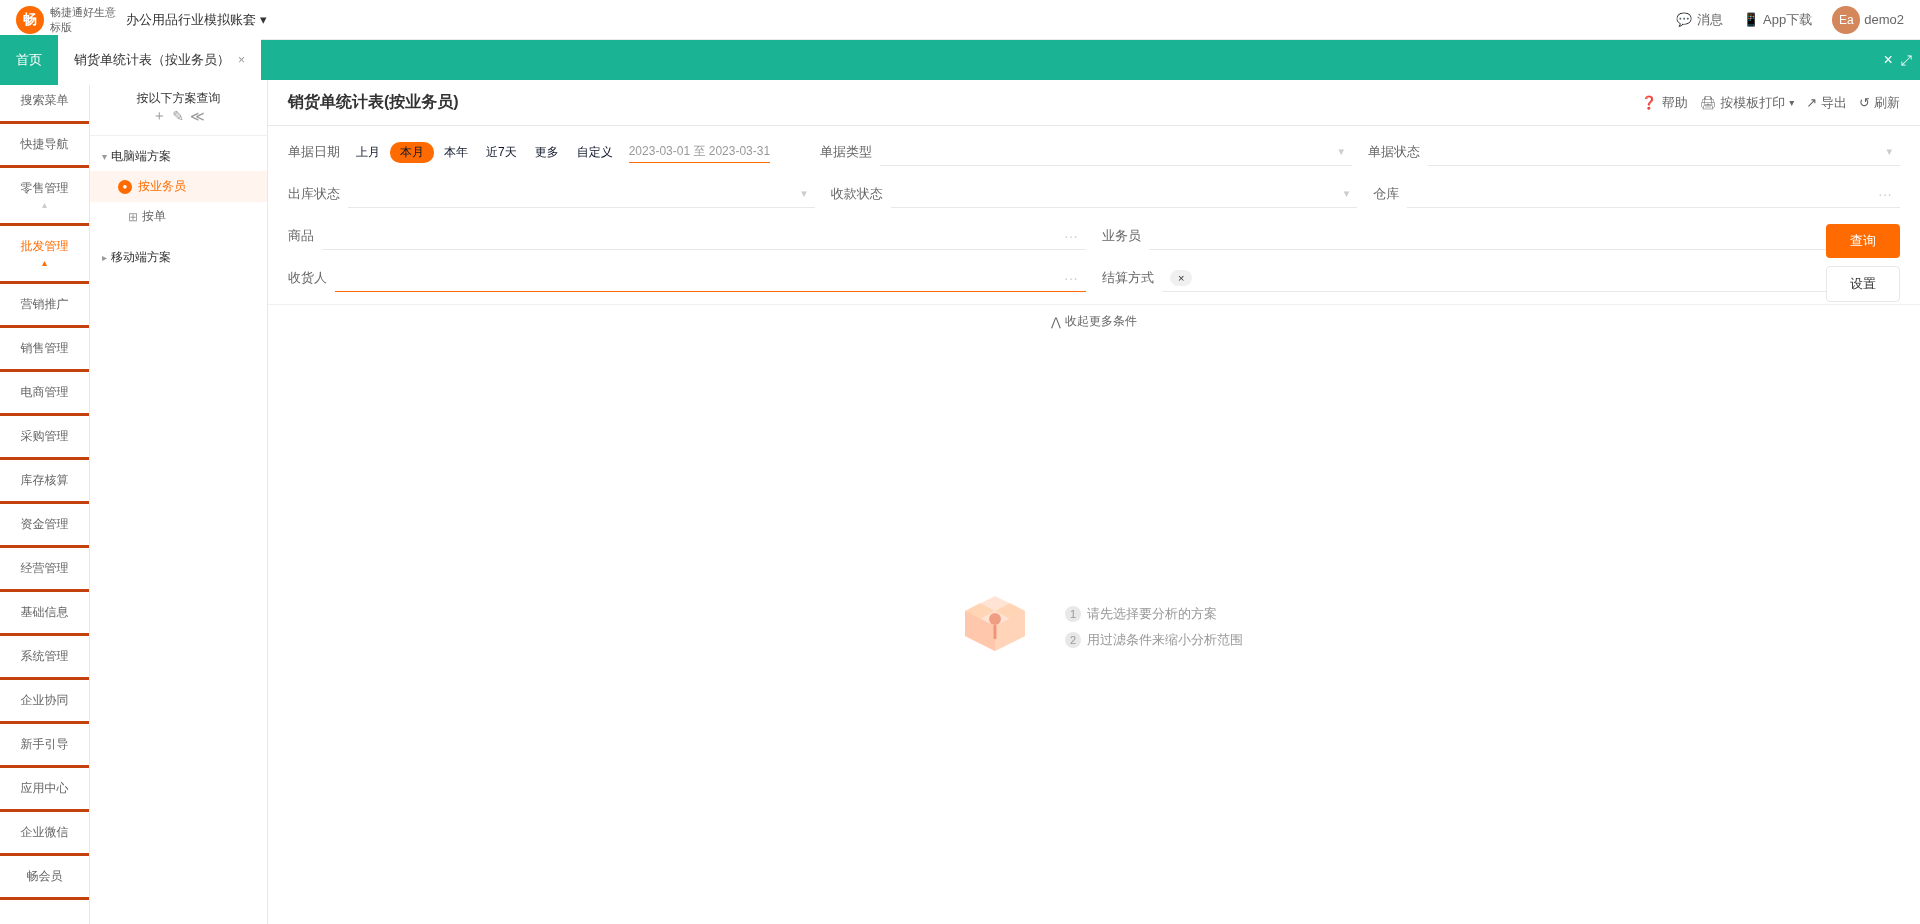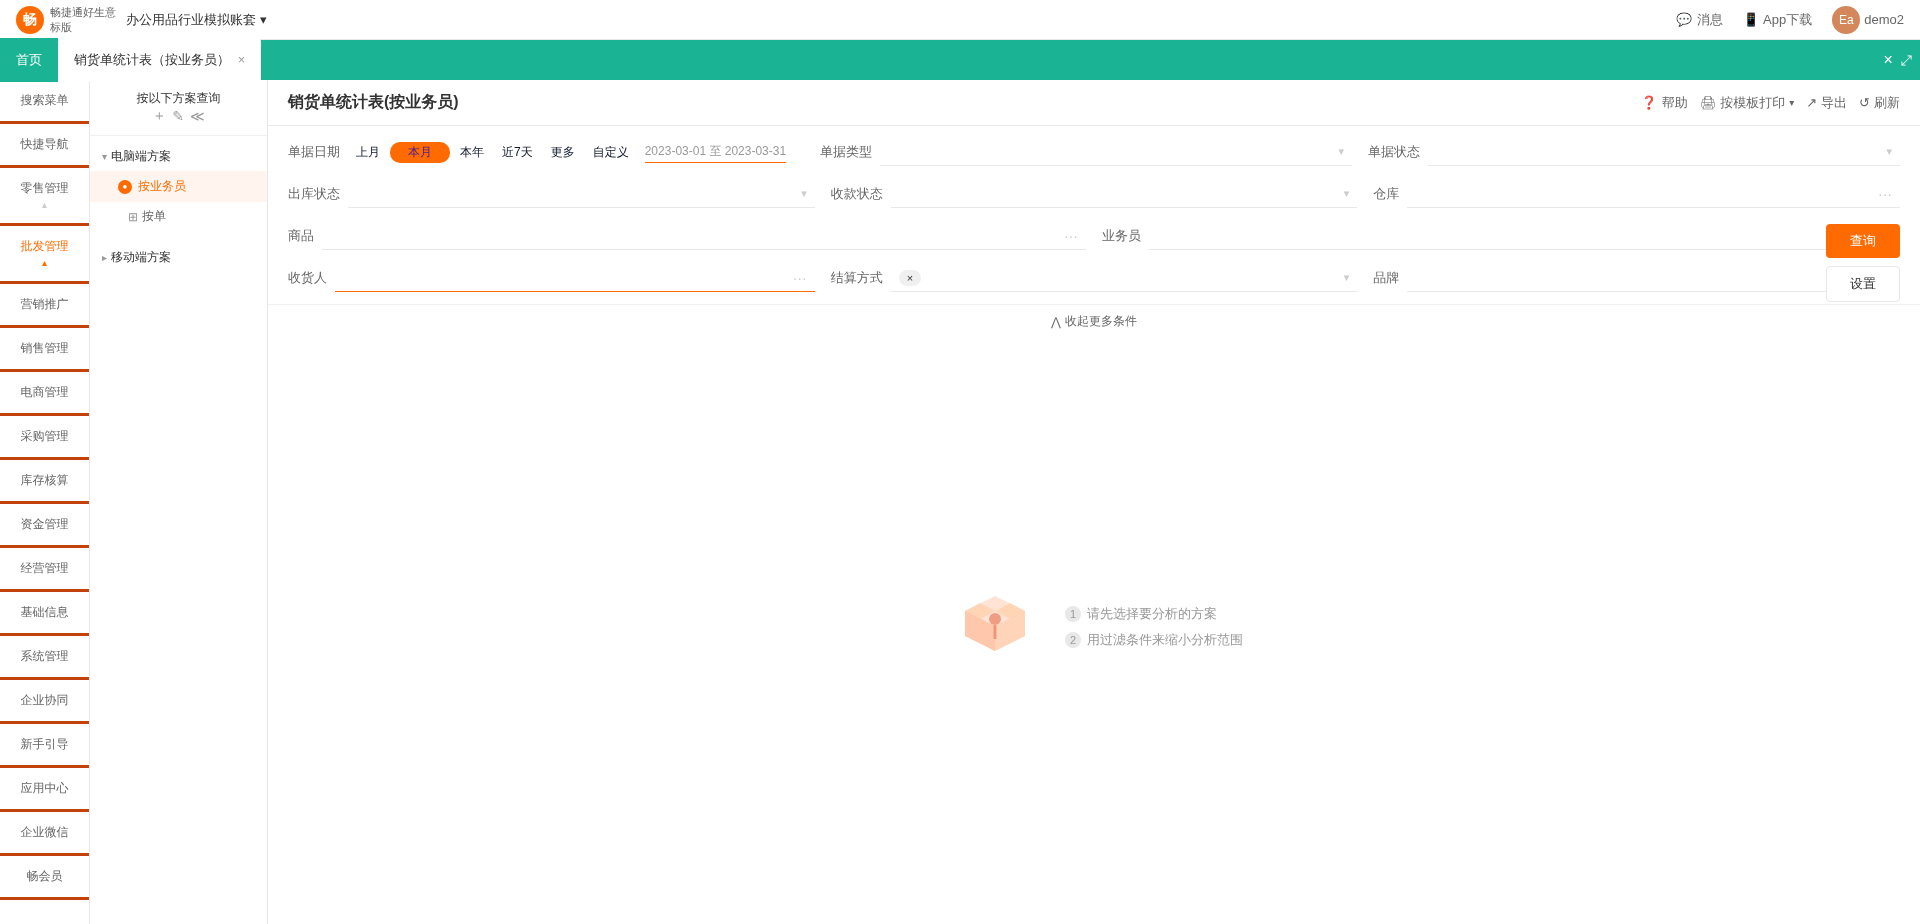--- a/index.html
+++ b/index.html
@@ -28,21 +28,21 @@
     
     .tab-bar {
       height: 40px;
       background: #1ab394;
       display: flex;
       align-items: center;
       padding: 0 0 0 0;
       flex-shrink: 0;
     }
     .tab-item {
-      height: 44px;
+      height: 50px;
       display: flex;
       align-items: center;
       padding: 0 16px;
       color: #fff;
       cursor: pointer;
       font-size: 13px;
       position: relative;
     }
     .tab-item.home { background: #1ab394; }
     .tab-item.active { background: #fff; color: #333; border-radius: 4px 4px 0 0; }
@@ -136,21 +136,21 @@
       display: flex;
       align-items: center;
       justify-content: space-between;
       flex-shrink: 0;
       border-bottom: 1px solid #e8e8e8;
     }
     .page-title { font-size: 16px; font-weight: bold; color: #333; padding-bottom: 12px; }
     .page-header-actions { display: flex; align-items: center; gap: 12px; padding-bottom: 12px; }
     .header-action-btn { display: flex; align-items: center; gap: 4px; color: #666; font-size: 13px; cursor: pointer; }
     .date-btn { padding: 2px 8px; font-size: 12px; color: #0f172a; cursor: pointer; border-radius: 2px; border: none; background: transparent; }
-    .date-btn.active { background: #ff6b00; color: #4c1d95; border-radius: 10px; padding: 2px 18px; }
+    .date-btn.active { background: #ff6b00; color: #0f172a; border-radius: 10px; padding: 2px 10px; }
 
     .tag-item { background: #f0f0f0; border-radius: 10px; padding: 2px 8px; font-size: 11px; display: inline-flex; align-items: center; gap: 4px; }
 
     
     .collapse-bar {
       display: flex;
       justify-content: center;
       padding: 8px;
       background: #fff;
       border-top: 1px solid #f0f0f0;
@@ -435,27 +435,20 @@
               <span style="color:#666; font-size:13px; margin-right:8px; white-space:nowrap;">结算方式</span>
               <div style="flex:1; border-bottom:1px solid #e8e8e8; padding:4px 8px; display:flex; align-items:center; justify-content:space-between; cursor:pointer; min-height:28px;">
                 <span style="display:flex; align-items:center; gap:4px;">
                   <span class="tag-item">
                     <span style="cursor:pointer;">×</span>
                   </span>
                 </span>
                 <span style="color:#ccc; font-size:11px;">▾</span>
               </div>
             </div>
-            <div style="display:flex; align-items:center; flex:1; margin-left:16px;">
-              <span style="color:#666; font-size:13px; margin-right:8px; white-space:nowrap;">品牌</span>
-              <div style="flex:1; border-bottom:1px solid #e8e8e8; padding:4px 8px; display:flex; align-items:center; justify-content:space-between; cursor:pointer; min-height:28px;">
-                <span></span>
-                <span style="color:#ccc; font-size:14px;">···</span>
-              </div>
-            </div>
           </div>
 
         </div>
 
         <div style="position:relative;">
 
           <div class="collapse-bar">
             <div class="collapse-btn">
               <span>⋀</span>
               <span>收起更多条件</span>

